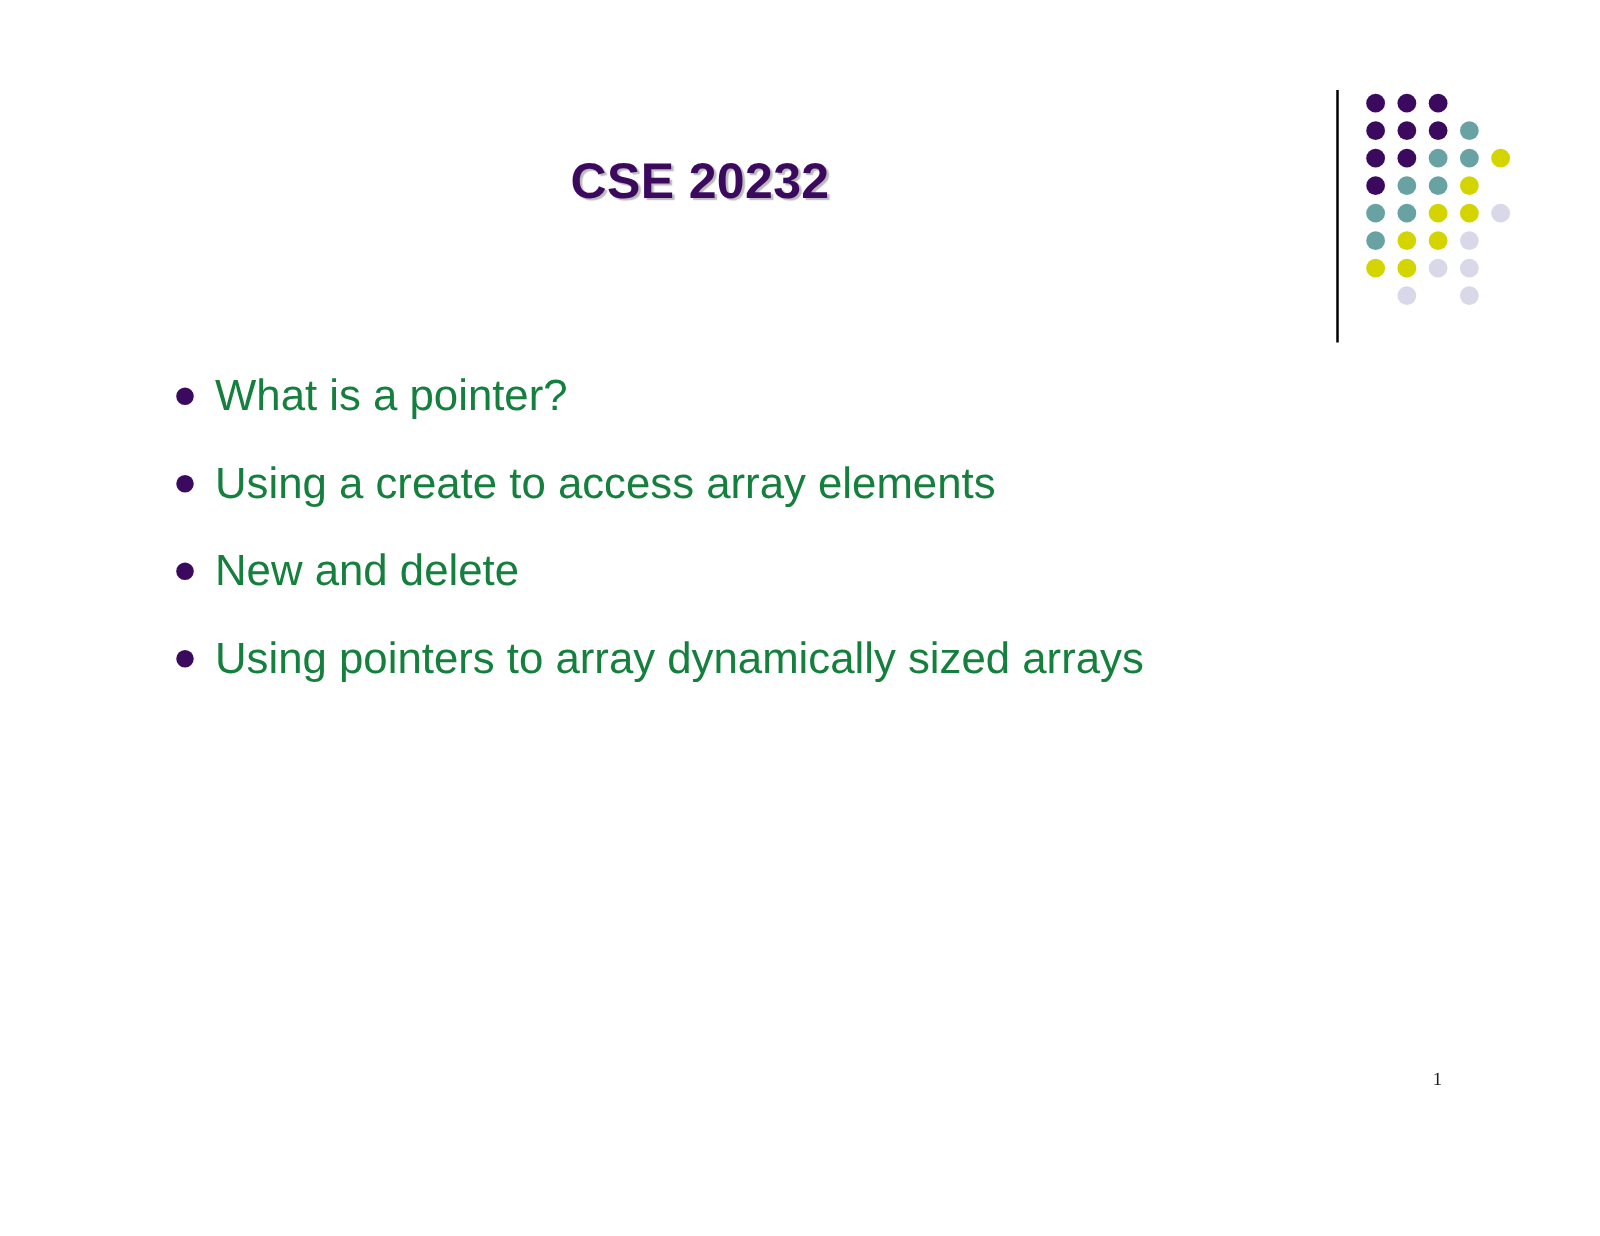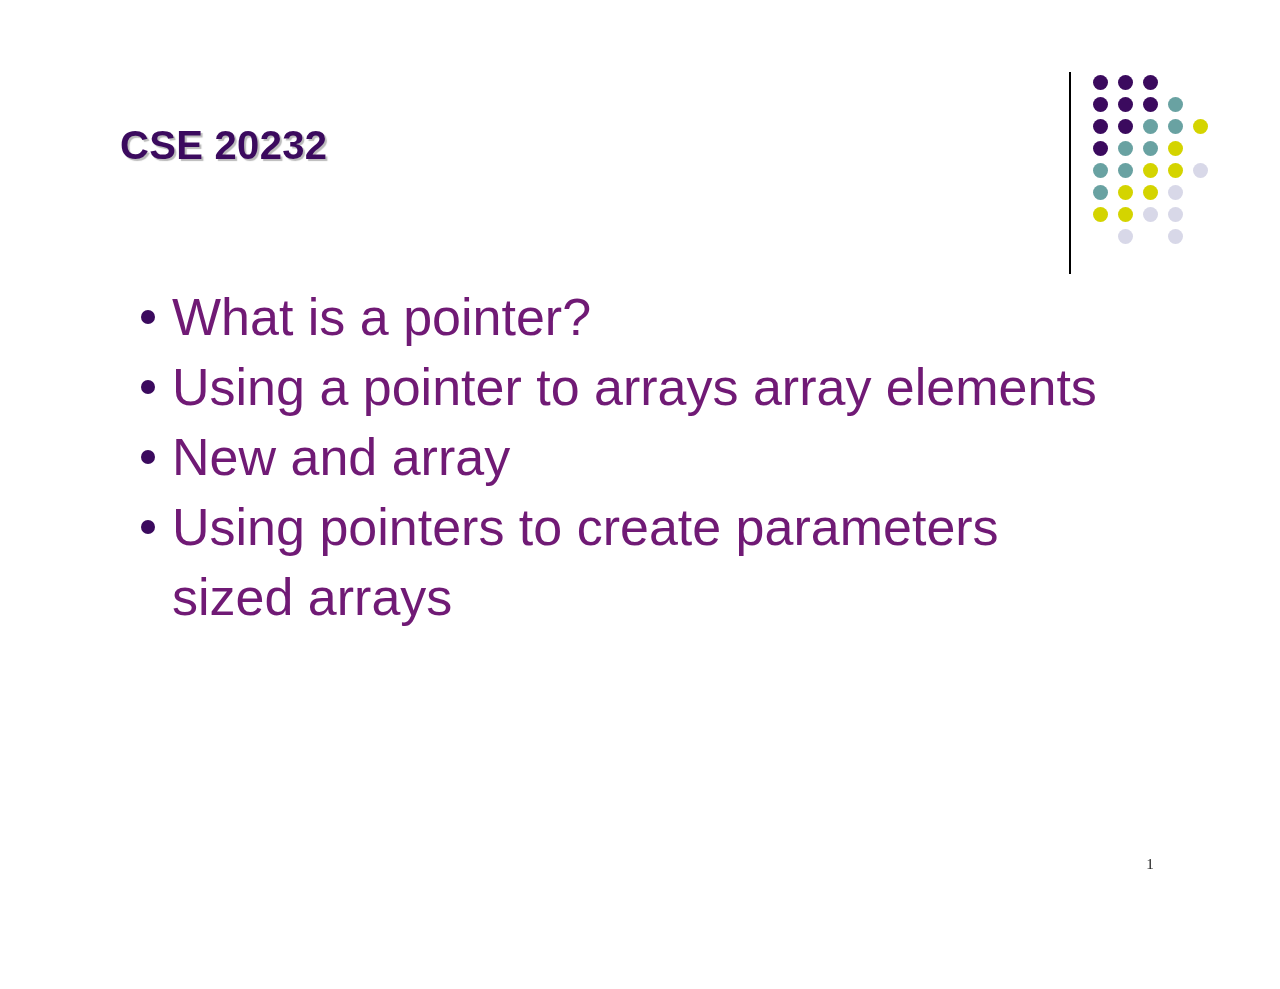--- a/index.html
+++ b/index.html
@@ -23,20 +23,21 @@
     height: 989px;
     background: #ffffff;
   }
 
   
   .title-block {
     position: absolute;
     left: 120px;
     top: 118px;
     width: 880px;
+    text-align: center;
   }
   .title-line {
     font-size: 40px;
     font-weight: bold;
     color: #3B0A5E;
     line-height: 54px;
     letter-spacing: 0.3px;
     text-shadow: 2px 2px 1px rgba(130,130,130,0.55);
     white-space: nowrap;
   }
@@ -75,22 +76,22 @@
   .bullets {
     position: absolute;
     left: 128px;
     top: 282px;
     width: 1000px;
   }
   .bullet-item {
     position: relative;
     padding-left: 44px;
     margin-bottom: 0px;
-    color: #701a75;
-    font-size: 52px;
+    color: #15803d;
+    font-size: 35px;
     line-height: 70px;
     font-weight: normal;
   }
   .bullet-marker {
     position: absolute;
     left: 13px;
     top: 28px;
     width: 14px;
     height: 14px;
     border-radius: 50%;
@@ -158,27 +159,27 @@
       </div>
   </div>
 
   <div class="bullets" id="bullet-list">
       <div class="bullet-item">
         <span class="bullet-marker"></span>
         <span class="bullet-text">What is a pointer?</span>
       </div>
       <div class="bullet-item">
         <span class="bullet-marker"></span>
-        <span class="bullet-text">Using a pointer to arrays array elements</span>
+        <span class="bullet-text">Using a create to access array elements</span>
       </div>
       <div class="bullet-item">
         <span class="bullet-marker"></span>
-        <span class="bullet-text">New and array</span>
+        <span class="bullet-text">New and delete</span>
       </div>
       <div class="bullet-item">
         <span class="bullet-marker"></span>
-        <span class="bullet-text">Using pointers to create parameters sized arrays</span>
+        <span class="bullet-text">Using pointers to array dynamically sized arrays</span>
       </div>
     </div>
 
   <div class="page-number">1</div>
 
 </div>
 
 </body></html>

